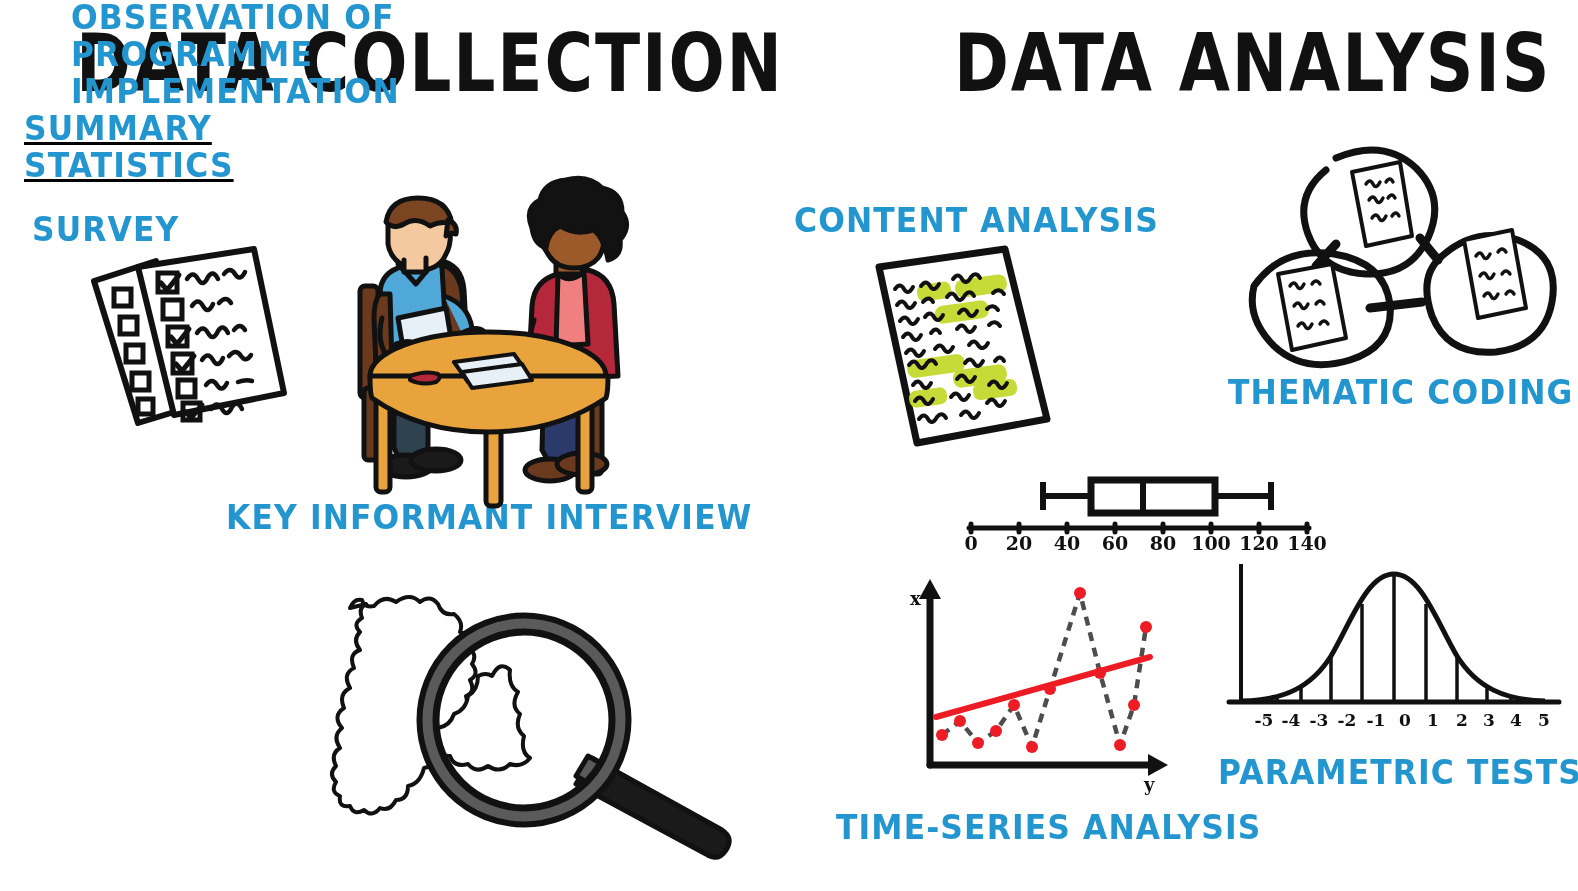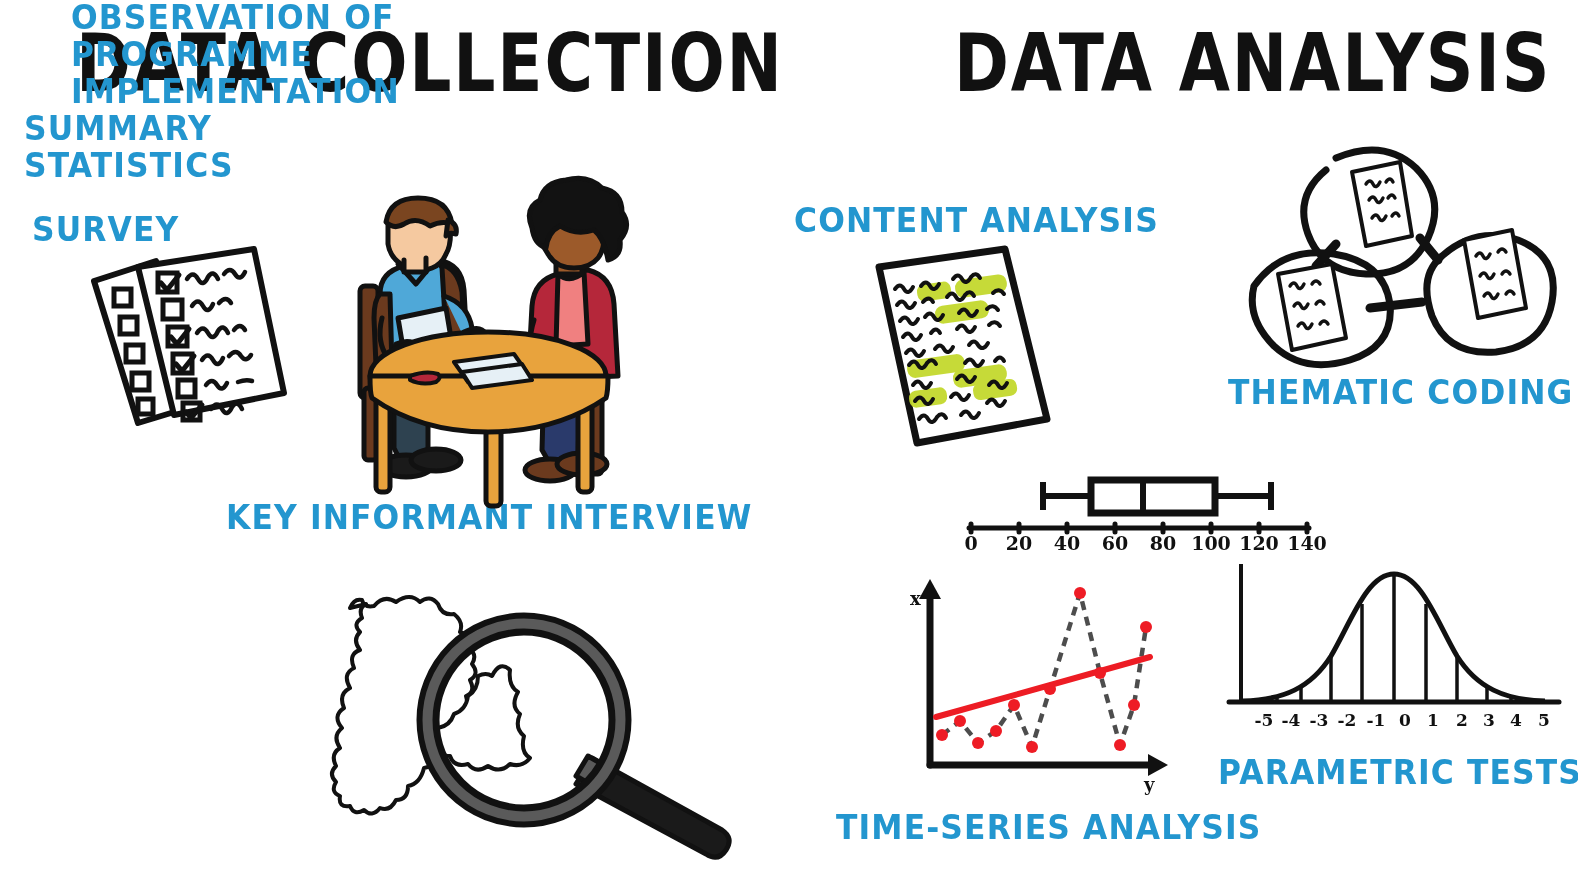--- a/index.html
+++ b/index.html
@@ -32,21 +32,21 @@
     line-height:1.12;
     transform:scaleX(0.95);
     transform-origin:left top;
   }
 
   #label-survey{left:8px;top:212px;}
   #label-kii{left:202px;top:500px;}
   #label-observation{left:8px;top:650px;padding-left:47px;}
   #label-content{left:770px;top:203px;}
   #label-thematic{left:1204px;top:375px;}
-  #label-summary{left:1304px;top:468px;}
+  #label-summary{left:1304px;top:468px;text-decoration:underline;}
   #label-timeseries{left:812px;top:810px;}
   #label-parametric{left:1194px;top:755px;}
 
   .art{position:absolute;}
   svg{display:block;overflow:visible;}
 
   
   #art-survey{left:62px;top:243px;}
   #art-interview{left:312px;top:198px;}
   #art-map{left:300px;top:572px;}

